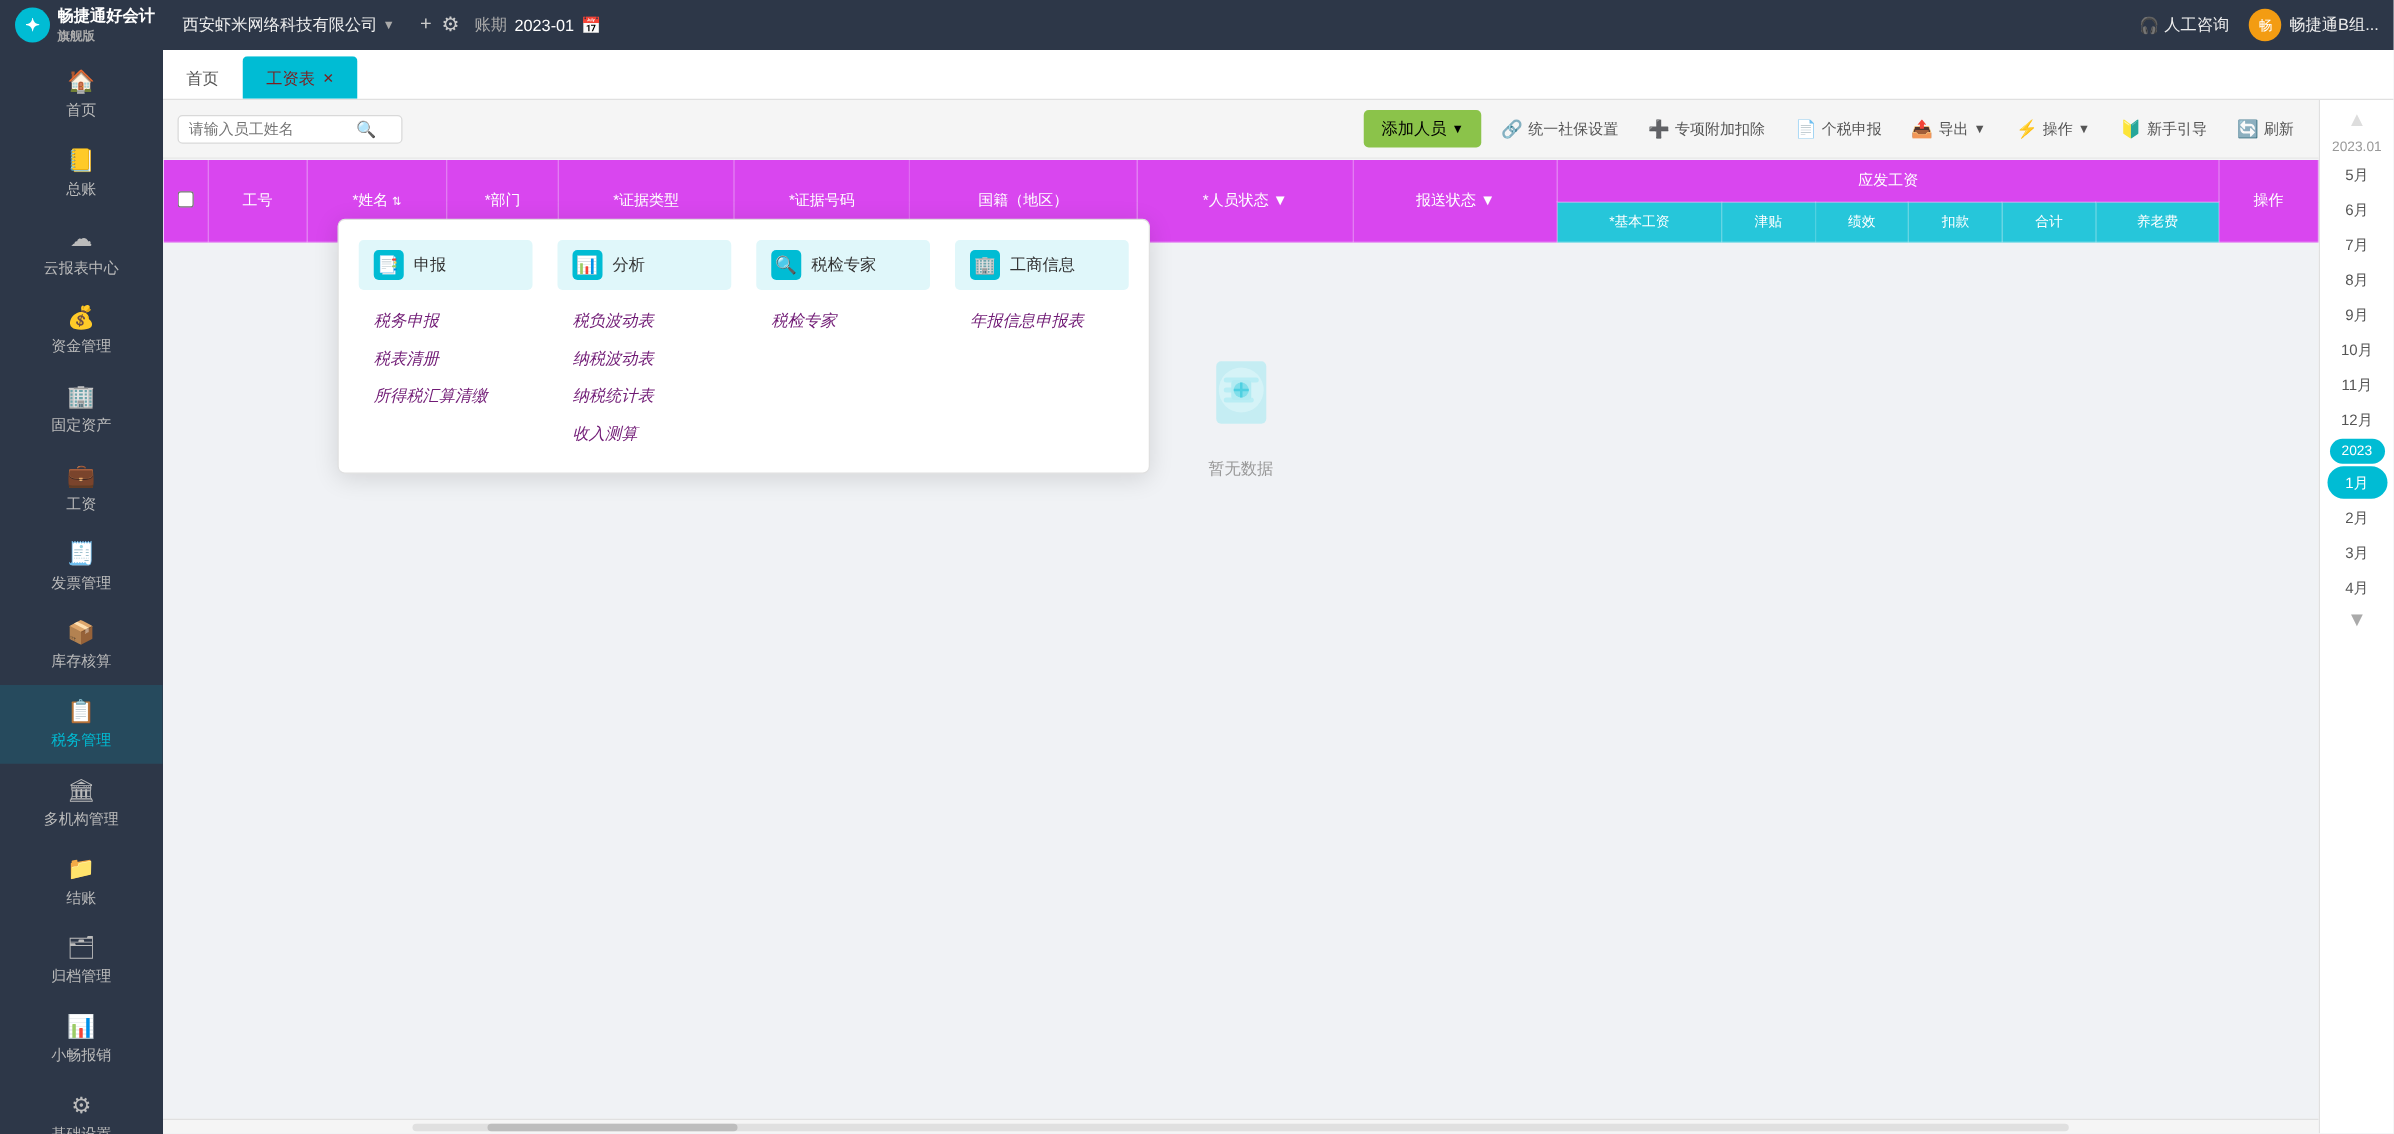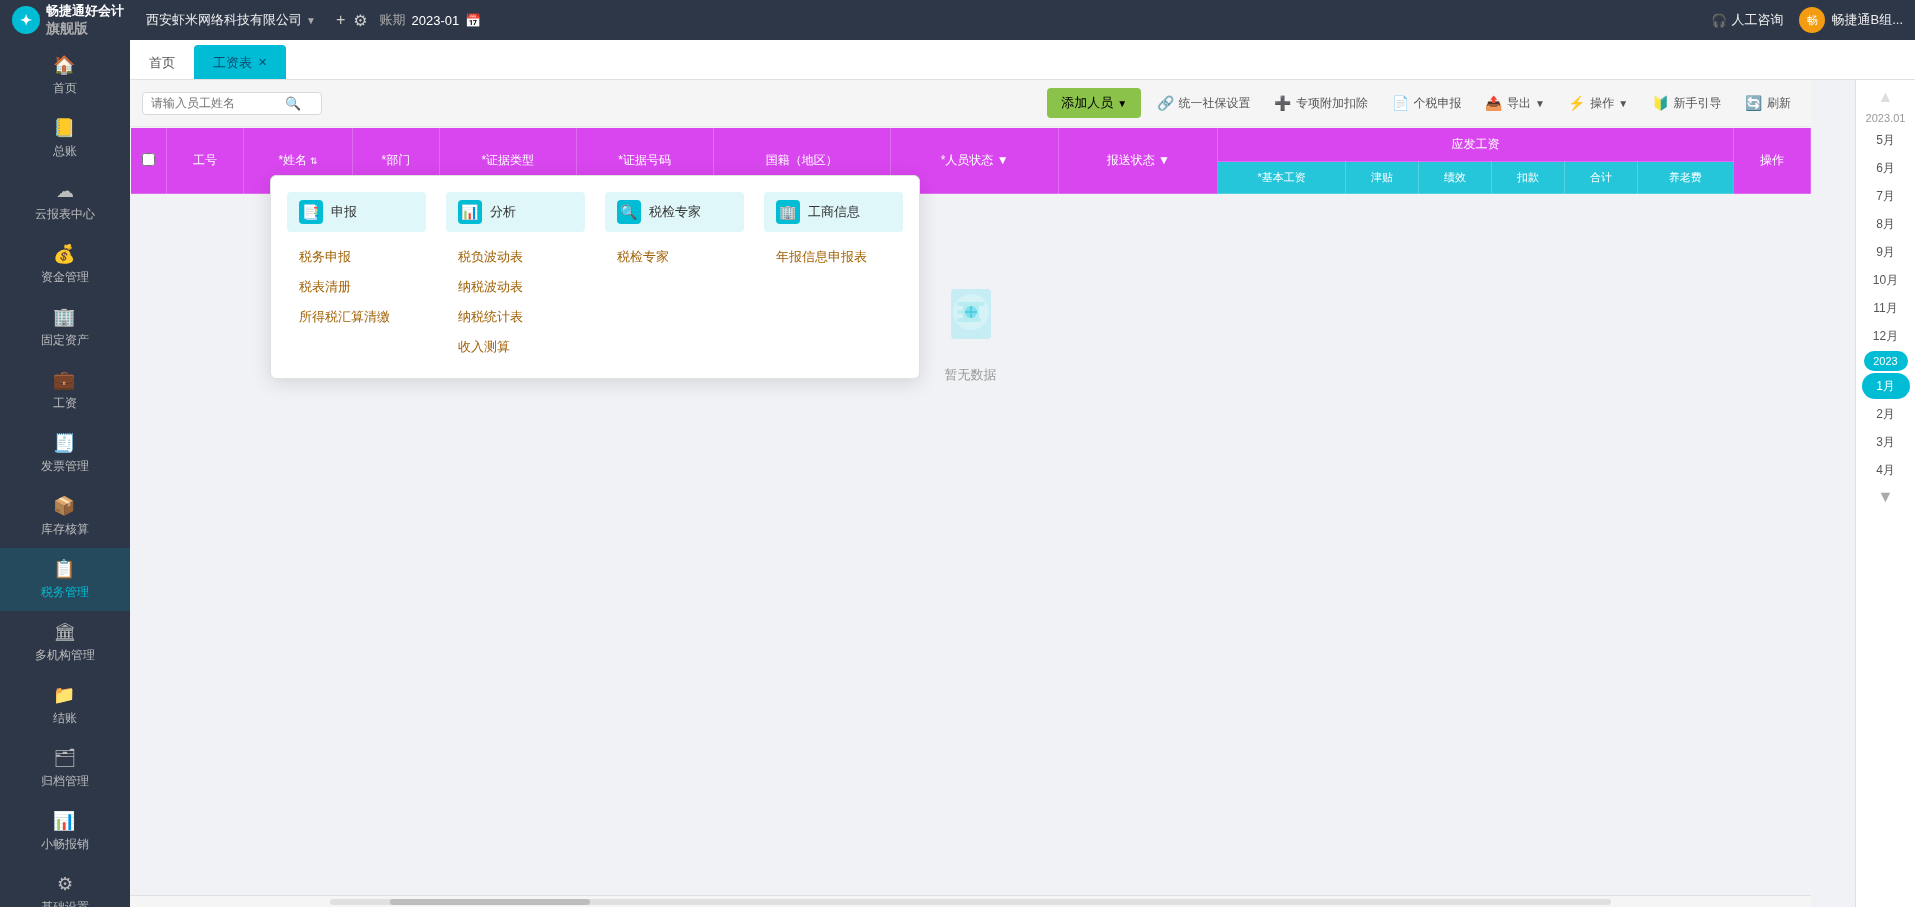--- a/index.html
+++ b/index.html
@@ -24,21 +24,21 @@
       font-weight: bold;
     }
     .top-bar-logo .logo-icon {
       width: 28px; height: 28px;
       background: #00bcd4;
       border-radius: 50%;
       display: flex; align-items: center; justify-content: center;
       color: #fff; font-size: 14px;
     }
     .top-bar-logo .logo-text { color: #fff; font-size: 13px; }
-    .top-bar-logo .logo-sub { color: #aaa; font-size: 14px; }
+    .top-bar-logo .logo-sub { color: #aaa; font-size: 10px; }
     .company-selector {
       display: flex; align-items: center; gap: 4px;
       color: #eee; font-size: 13px; cursor: pointer;
       margin-left: 10px;
     }
     .company-selector .arrow { color: #aaa; font-size: 10px; }
     .top-bar-actions {
       margin-left: 8px;
       display: flex; align-items: center; gap: 8px;
     }
@@ -129,21 +129,21 @@
       display: flex; align-items: center; gap: 6px;
       font-size: 13px;
       cursor: pointer;
       border-top: 1px solid transparent;
       border-left: 1px solid transparent;
       border-right: 1px solid transparent;
       color: #555;
     }
     .tab-item.active {
       background: #00bcd4;
-      color: #0c4a6e;
+      color: #7f1d1d;
       border-radius: 4px 4px 0 0;
     }
     .tab-item .close-btn { font-size: 11px; cursor: pointer; }
 
     
     .toolbar {
       background: #f5f5f5;
       padding: 8px 12px;
       display: flex;
       align-items: center;
@@ -256,23 +256,24 @@
     .dropdown-col-header .dh-icon {
       width: 24px; height: 24px;
       background: #00bcd4;
       border-radius: 4px;
       display: flex; align-items: center; justify-content: center;
       color: #fff; font-size: 14px;
     }
     .dropdown-item {
       padding: 6px 12px;
       font-size: 13px;
-      color: #a16207;
+      color: #701a75;
       cursor: pointer;
       border-radius: 3px;
+      font-style: italic;
     }
 
     
     .time-panel {
       width: 60px;
       background: #fff;
       border-left: 1px solid #e0e0e0;
       display: flex;
       flex-direction: column;
       align-items: center;
@@ -432,21 +433,21 @@
     <div class="tabs-bar">
       <div class="tab-item">
         <span>首页</span>
       </div>
       <div class="tab-item active">
         <span>工资表</span>
         <span class="close-btn">✕</span>
       </div>
     </div>
 
-    <div style="flex:1; display:flex; overflow:hidden;gap:44px;">
+    <div style="flex:1; display:flex; overflow:hidden;">
 
       <div class="content-area">
 
         <div class="toolbar">
           <div class="search-input-wrap">
             <input type="text" placeholder="请输入员工姓名" style="">
             <span style="color:#aaa;">🔍</span>
           </div>
 
           <button class="btn-add-person">

